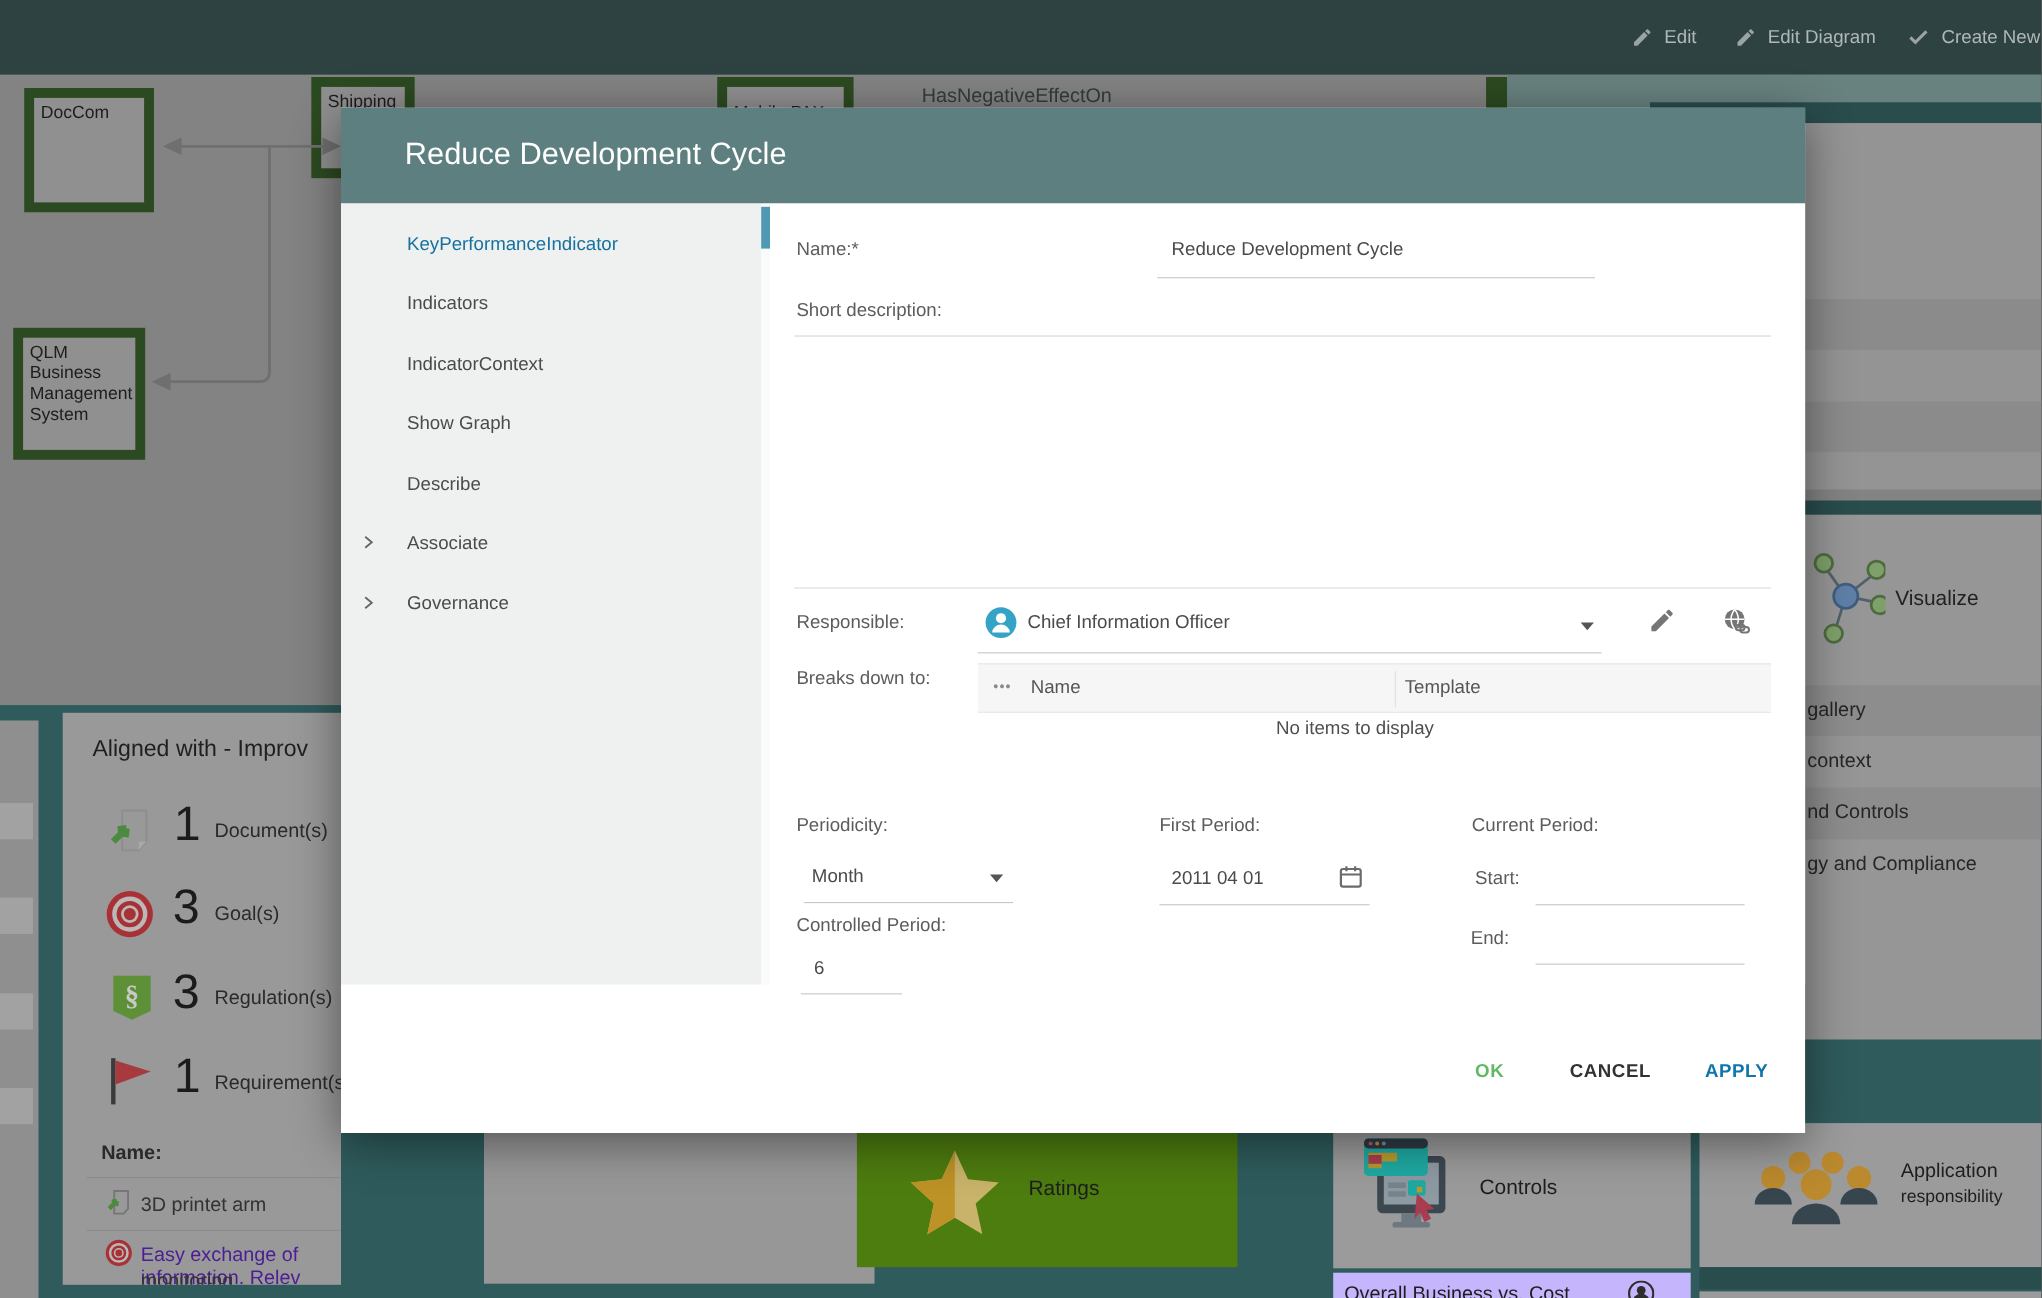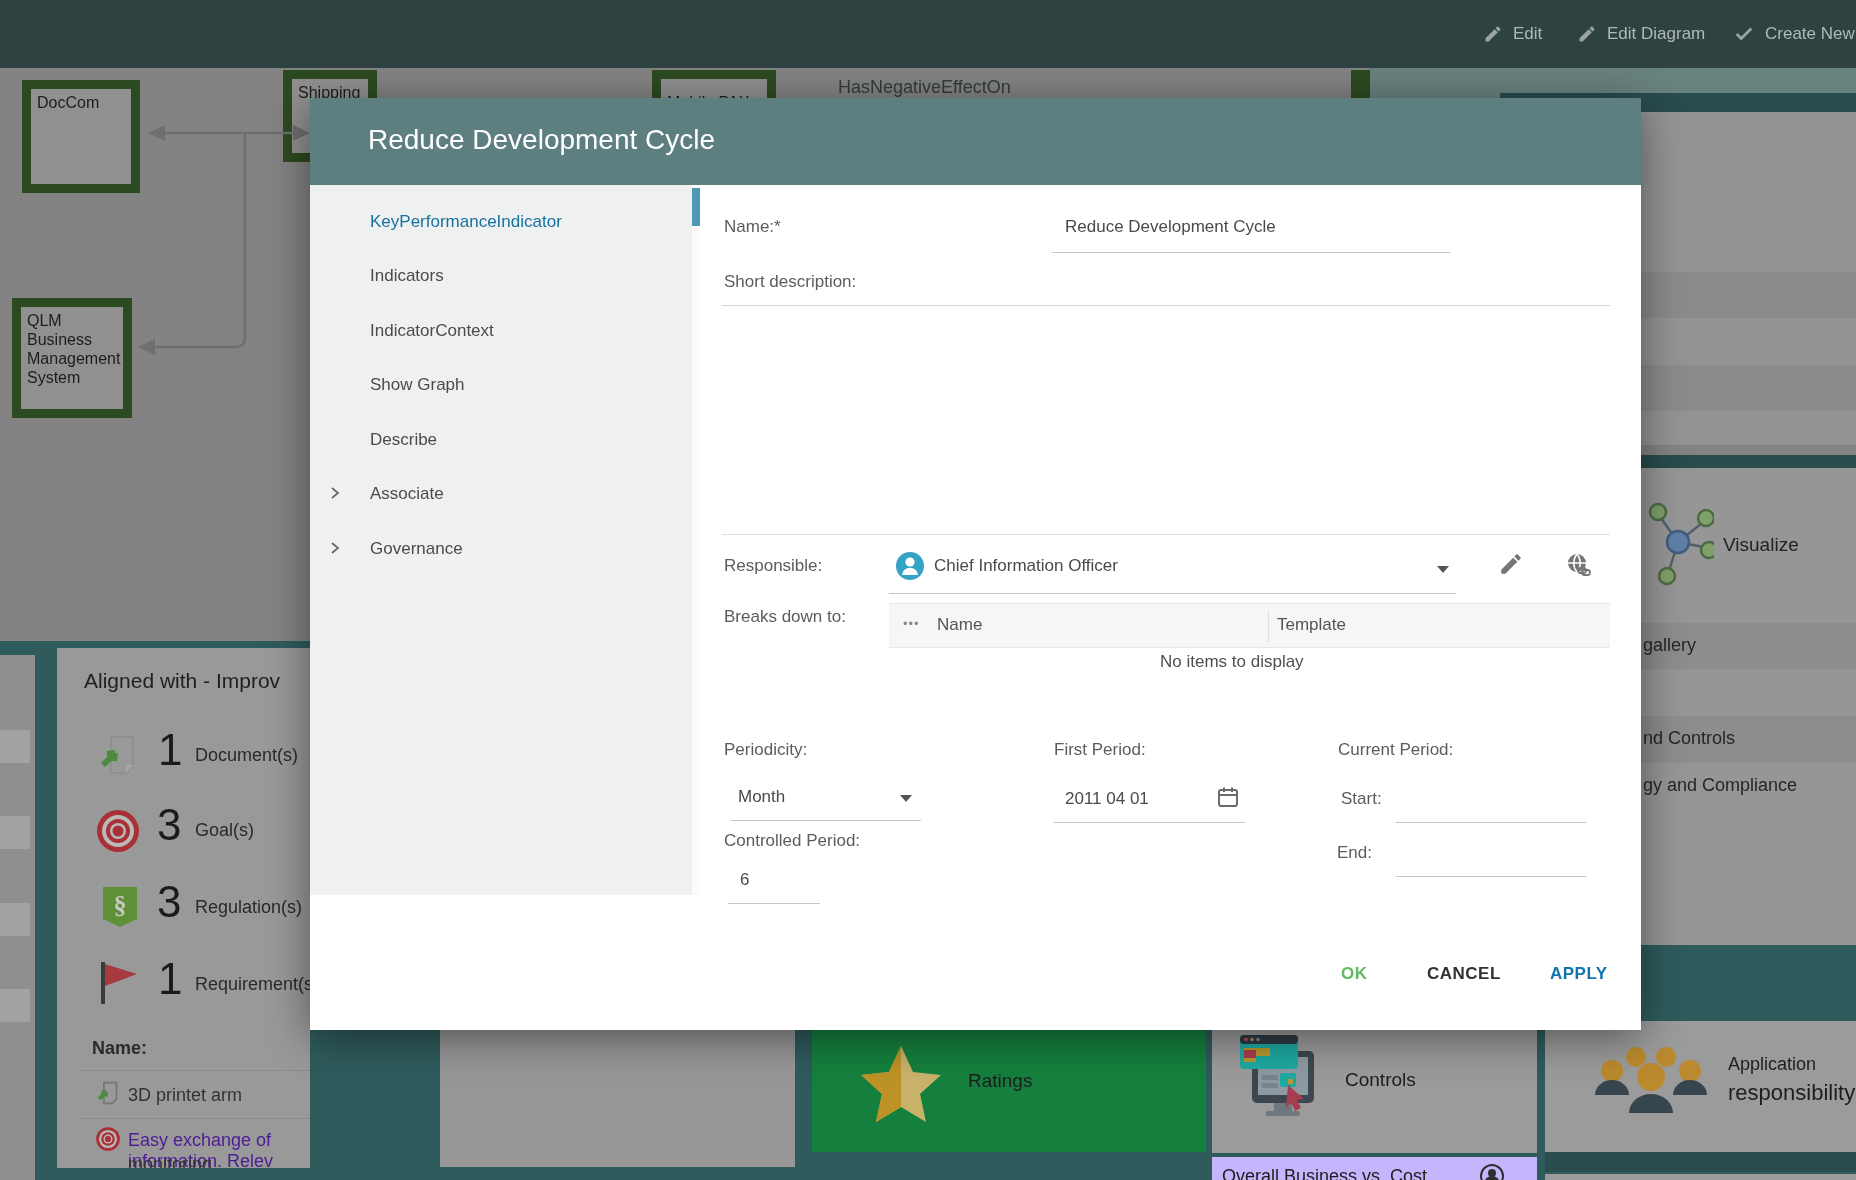--- a/index.html
+++ b/index.html
@@ -111,20 +111,23 @@
       <circle cx="30" cy="42" r="11" fill="#5f7fa8" stroke="#3f5e7e" stroke-width="2.5"></circle>
       <circle cx="10" cy="12" r="8" fill="#7fa06a" stroke="#4e6b40" stroke-width="2.5"></circle>
       <circle cx="58" cy="18" r="8" fill="#7fa06a" stroke="#4e6b40" stroke-width="2.5"></circle>
       <circle cx="61" cy="50" r="8" fill="#7fa06a" stroke="#4e6b40" stroke-width="2.5"></circle>
       <circle cx="19" cy="76" r="8" fill="#7fa06a" stroke="#4e6b40" stroke-width="2.5"></circle>
     </svg>
     <span class="abs" style="left:223px;top:66px;font-size:19px;color:#222;">Visualize</span>
     <div class="vrow" style="top:155px;height:46px;background:#8d8d8d;">
       <span>gallery</span>
       </div>
+    <div class="vrow" style="top:201px;height:47px;">
+      <span>context</span>
+      </div>
     <div class="vrow" style="top:248px;height:47px;background:#8d8d8d;">
       <span>nd Controls</span>
       </div>
     <div class="vrow" style="top:295px;height:47px;">
       <span>gy and Compliance</span>
       </div>
   </div>
 
   <div class="card" style="left:0;top:655px;width:35px;height:525px;background:#8f8f8f;">
     <div class="abs" style="left:0;top:75px;width:30px;height:33px;background:#a2a2a2;"></div>
@@ -184,21 +187,21 @@
       <circle cx="23" cy="23" r="12" fill="#a93136"></circle>
         <circle cx="23" cy="23" r="8" fill="#b9b9b9"></circle>
       <circle cx="23" cy="23" r="5.5" fill="#a93136"></circle>
     </svg>
     <span class="abs" style="left:71px;top:482px;font-size:18px;color:#4c1d95;">Easy exchange of information. Relev</span>
     <span class="abs" style="left:71px;top:506px;font-size:18px;color:#333;">monitoring</span>
   </div>
 
   <div class="card" style="left:440px;top:648px;width:355px;height:519px;background:#979797;"></div>
 
-  <div class="card" style="left:812px;top:1028px;width:394px;height:124px;background:#15803d;">
+  <div class="card" style="left:779px;top:1028px;width:346px;height:124px;background:#4d7c0f;">
     <svg class="abs" style="left:48px;top:16px;" width="82" height="80" viewBox="0 0 82 80">
       <polygon points="41,2 53,28 81,31 60,50 66,78 41,63 16,78 22,50 1,31 29,28" fill="#c9b26a"></polygon>
       <path d="M41 2 L29 28 L1 31 L22 50 L16 78 L41 63 Z" fill="#bd9226"></path>
     </svg>
     <span class="abs" style="left:156px;top:42px;font-size:19px;color:#1e1e1e;">Ratings</span>
   </div>
 
   <div class="card" style="left:1212px;top:1021px;width:325px;height:132px;background:#9b9b9b;">
     <svg class="abs" style="left:20px;top:10px;" width="86" height="88" viewBox="0 0 86 88">
       <rect x="20" y="20" width="62" height="52" rx="5" fill="#3c4750"></rect>
@@ -235,21 +238,21 @@
       <circle cx="41" cy="14" r="10" fill="#bb8a2e"></circle>
       <circle cx="71" cy="14" r="10" fill="#bb8a2e"></circle>
       <circle cx="17" cy="28" r="11" fill="#bb8a2e"></circle>
       <path d="M0 52 a17 15 0 0 1 34 0 Z" fill="#37454e"></path>
       <circle cx="95" cy="28" r="11" fill="#bb8a2e"></circle>
       <path d="M78 52 a17 15 0 0 1 34 0 Z" fill="#37454e"></path>
       <circle cx="56" cy="34" r="14" fill="#bb8a2e"></circle>
       <path d="M34 70 a22 19 0 0 1 44 0 Z" fill="#37454e"></path>
     </svg>
     <span class="abs" style="left:183px;top:33px;font-size:18px;color:#1e1e1e;">Application</span>
-    <span class="abs" style="left:183px;top:59px;font-size:22px;color:#1e1e1e;">responsibility</span>
+    <span class="abs" style="left:183px;top:59px;font-size:16px;color:#1e1e1e;">responsibility</span>
   </div>
   <div class="abs" style="left:1545px;top:1152px;width:311px;height:20px;background:var(--c-band,#294c4d);"></div>
   <div class="abs" style="left:1545px;top:1174px;width:311px;height:6px;background:#9b9b9b;"></div>
 
   <div class="dlg">
     <div class="dlg-header">
       <div class="dlg-title">Reduce Development Cycle</div>
     </div>
 
     <div class="dlg-side">

